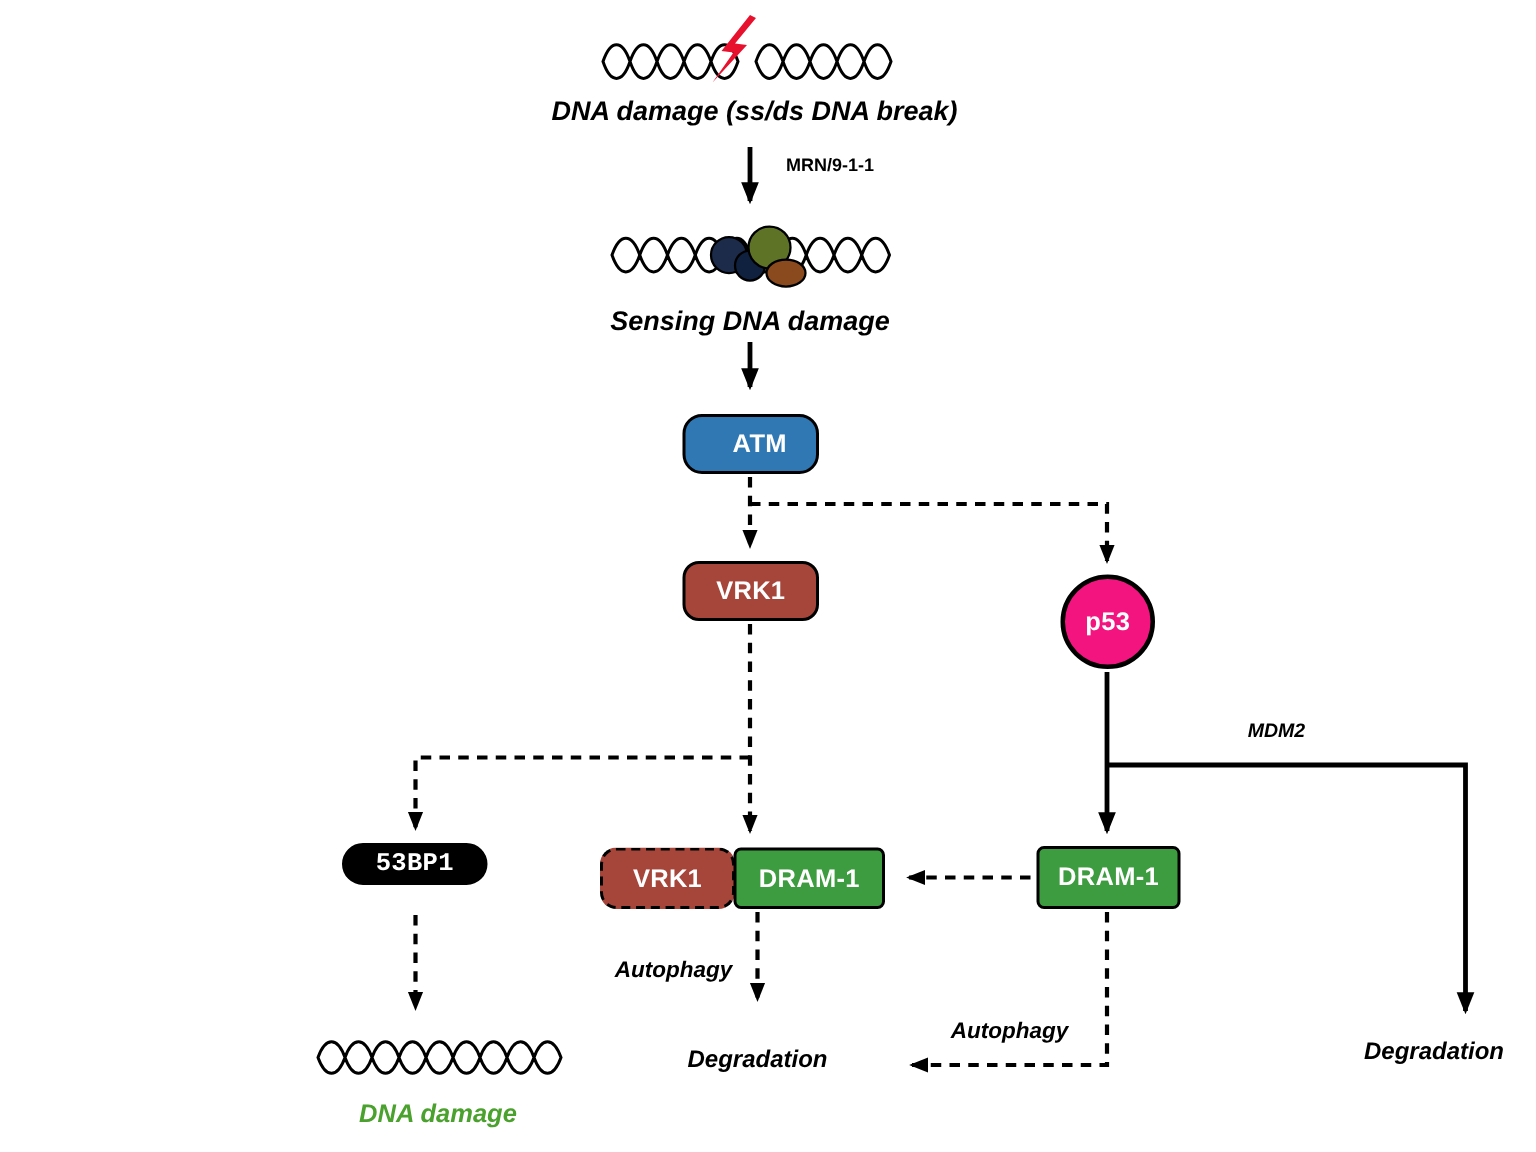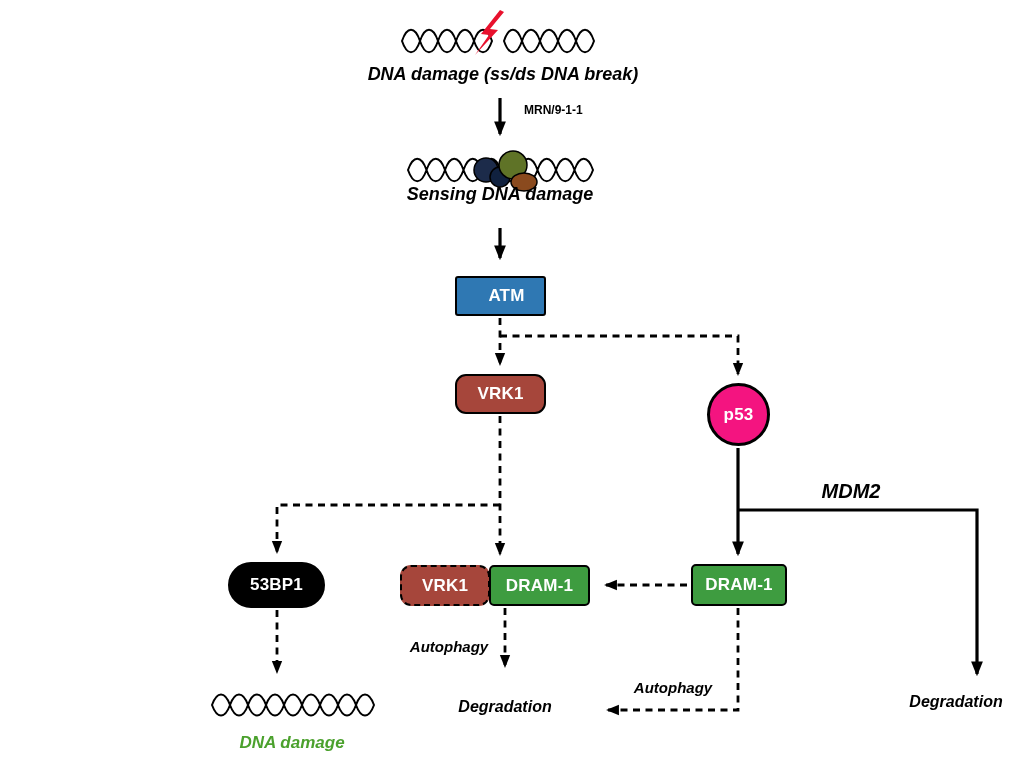--- a/index.html
+++ b/index.html
@@ -6,35 +6,35 @@
   #stage{
     position:relative;width:1024px;height:768px;background:#ffffff;
     font-family:"Liberation Sans",sans-serif;overflow:hidden;
   }
   #connectors{position:absolute;left:0;top:0;z-index:1;}
   .node{
     position:absolute;z-index:2;display:flex;align-items:center;justify-content:center;
     color:#ffffff;font-weight:bold;font-size:17px;border:2.5px solid #000;box-sizing:border-box;
     letter-spacing:.2px;
   }
-  .node-atm{left:455px;top:276px;width:91px;height:40px;border-radius:3px;padding-left:12px;}
+  .node-atm{left:455px;top:276px;width:91px;height:40px;border-radius:13px;padding-left:12px;}
   .node-vrk1{left:455px;top:374px;width:91px;height:40px;border-radius:11px;}
   .node-p53{left:707px;top:383px;width:63px;height:63px;border-radius:50%;border-width:3px;text-align:right;}
-  .node-53bp1{left:228px;top:562px;width:97px;height:46px;border-radius:23px;}
+  .node-53bp1{left:228px;top:562px;width:97px;height:28px;border-radius:23px;font-family:Liberation Mono, monospace;}
   .node-vrk1-dashed{left:400px;top:565px;width:90px;height:41px;border-radius:11px;border-style:dashed;}
   .node-dram1-complex{left:489px;top:565px;width:101px;height:41px;border-radius:5px;}
   .node-dram1{left:691px;top:564px;width:96px;height:42px;border-radius:5px;}
   .lbl{
     position:absolute;z-index:2;font-weight:bold;font-style:italic;color:#000;
     white-space:nowrap;transform:translateX(-50%);line-height:1.15;
   }
   .lbl-dna-damage{left:503px;top:64px;font-size:18px;}
   .lbl-mrn{left:512px;top:104px;font-size:12px;font-style:normal;transform:none;margin-left:12px;}
-  .lbl-sensing{left:500px;top:184px;font-size:18px;}
-  .lbl-mdm2{left:851px;top:480px;font-size:20px;}
+  .lbl-sensing{left:500px;top:204px;font-size:18px;}
+  .lbl-mdm2{left:851px;top:480px;font-size:13px;}
   .lbl-autophagy-left{left:449px;top:638px;font-size:15px;}
   .lbl-degradation-center{left:505px;top:698px;font-size:16px;}
   .lbl-autophagy-right{left:673px;top:679px;font-size:15px;}
   .lbl-degradation-right{left:956px;top:693px;font-size:16px;}
   .lbl-dna-repair{left:292px;top:733px;font-size:17px;}
 </style>
 </head>
 <body>
 
 <div id="stage">

